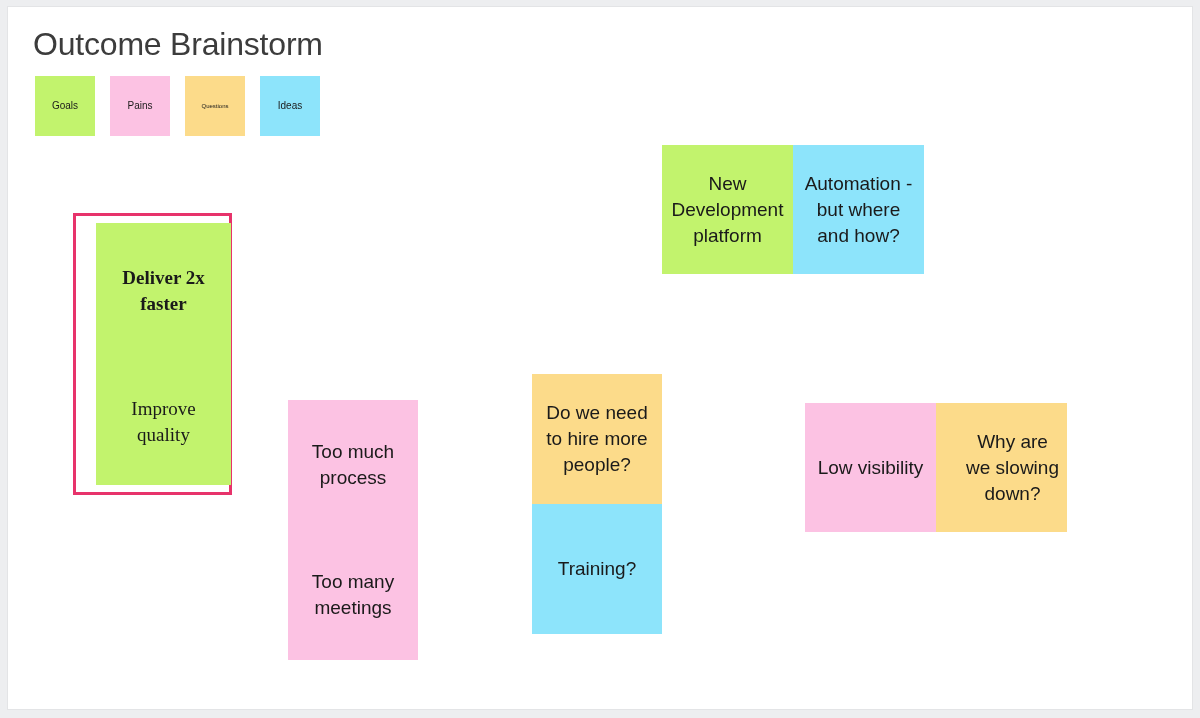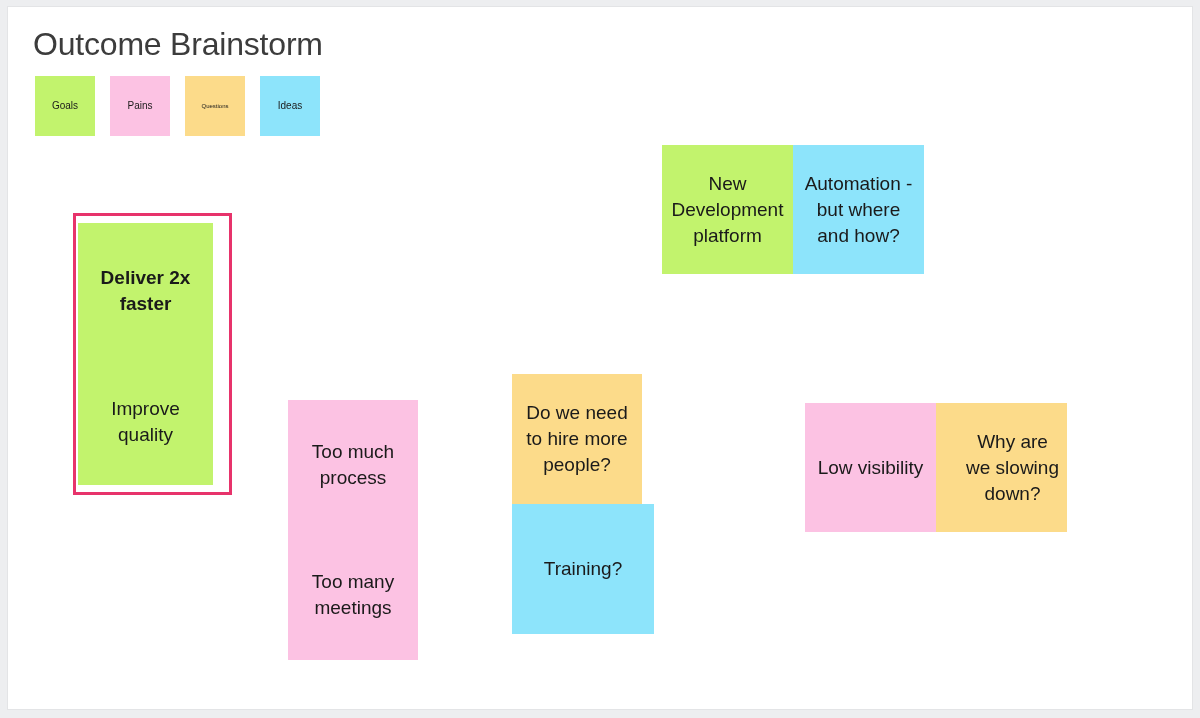--- a/index.html
+++ b/index.html
@@ -99,22 +99,23 @@
     position: absolute;
     left: 65px;
     top: 206px;
     width: 159px;
     height: 282px;
     border: 3px solid #e7336b;
     background: #ffffff;
     box-sizing: border-box;
   }
   #cluster-goals {
-    left: 70px;
+    left: 88px;
     top: 216px;
+    font-family: Liberation Serif, serif;
   }
 </style>
 </head>
 <body style="background: rgb(237, 238, 240);">
 
 <div id="board-canvas" style="background: rgb(255, 255, 255);">
 
   <div id="board-title">Outcome Brainstorm</div>
 
   <div id="legend">
@@ -151,25 +152,25 @@
       </div>
     </div>
   <div class="cluster vertical" id="cluster-process" style="left:280px; top:393px;">
       <div class="sticky" style="background: rgb(252, 194, 227); width: 130px; height: 130px;">
         <span class="sticky-text">Too much process</span>
       </div>
       <div class="sticky" style="background: rgb(252, 194, 227); width: 130px; height: 130px;">
         <span class="sticky-text">Too many meetings</span>
       </div>
     </div>
-  <div class="cluster vertical" id="cluster-hiring" style="left:504px; top:367px;">
+  <div class="cluster vertical" id="cluster-hiring" style="left:524px; top:367px;">
       <div class="sticky" style="background: rgb(252, 219, 138); width: 130px; height: 130px;">
         <span class="sticky-text">Do we need to hire more people?</span>
       </div>
-      <div class="sticky" style="background: rgb(141, 228, 251); width: 142px; height: 130px;">
+      <div class="sticky" style="background: rgb(141, 228, 251); width: 130px; height: 130px;">
         <span class="sticky-text">Training?</span>
       </div>
     </div>
   <div class="cluster horizontal" id="cluster-visibility" style="left:797px; top:396px;">
       <div class="sticky" style="background: rgb(252, 194, 227); width: 131px; height: 129px;">
         <span class="sticky-text">Low visibility</span>
       </div>
       <div class="sticky" style="background: rgb(252, 219, 138); width: 131px; height: 129px; padding-left: 30px;">
         <span class="sticky-text">Why are we slowing down?</span>
       </div>

